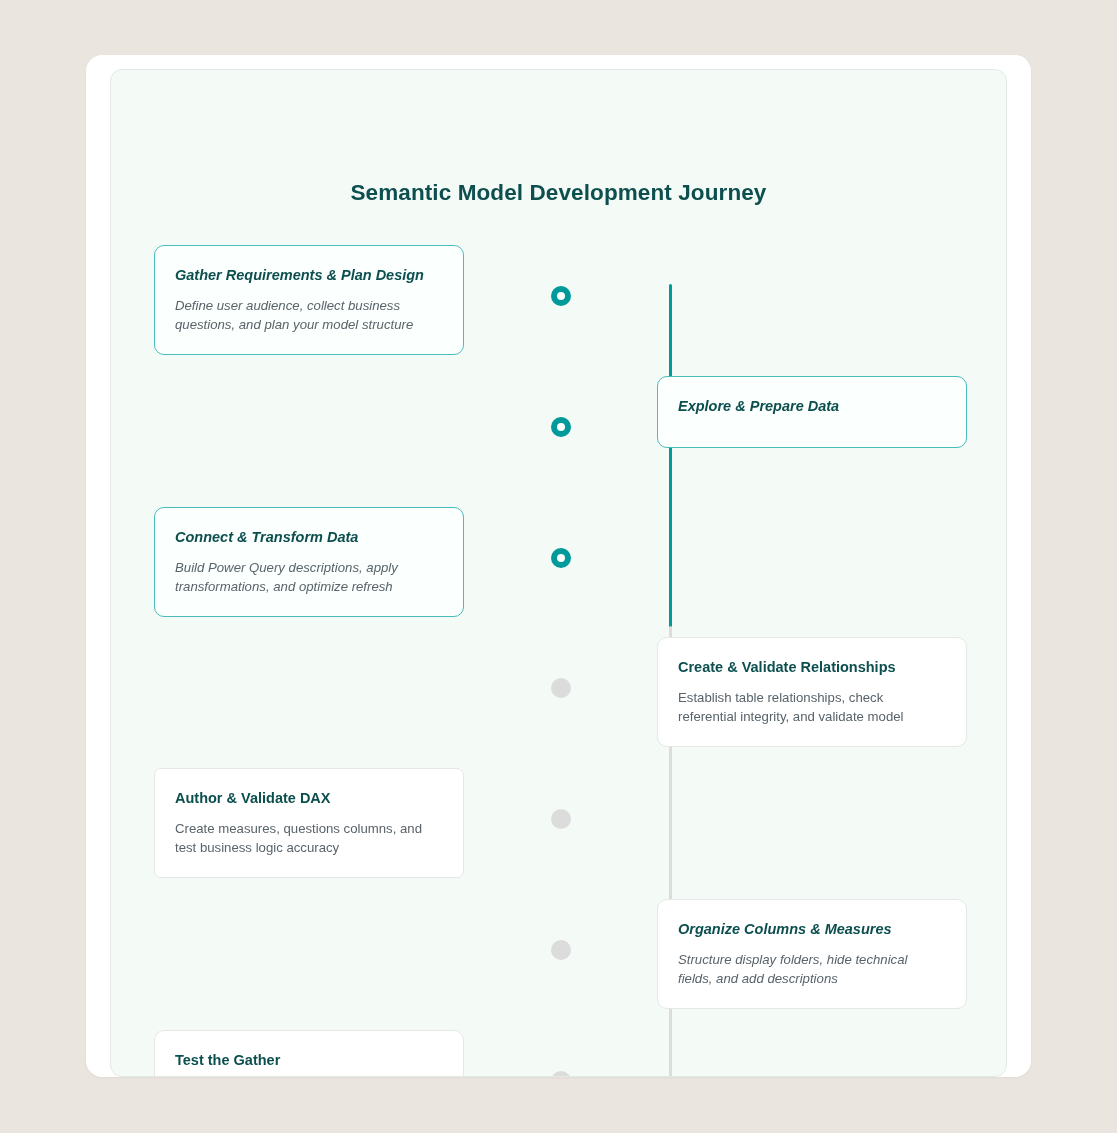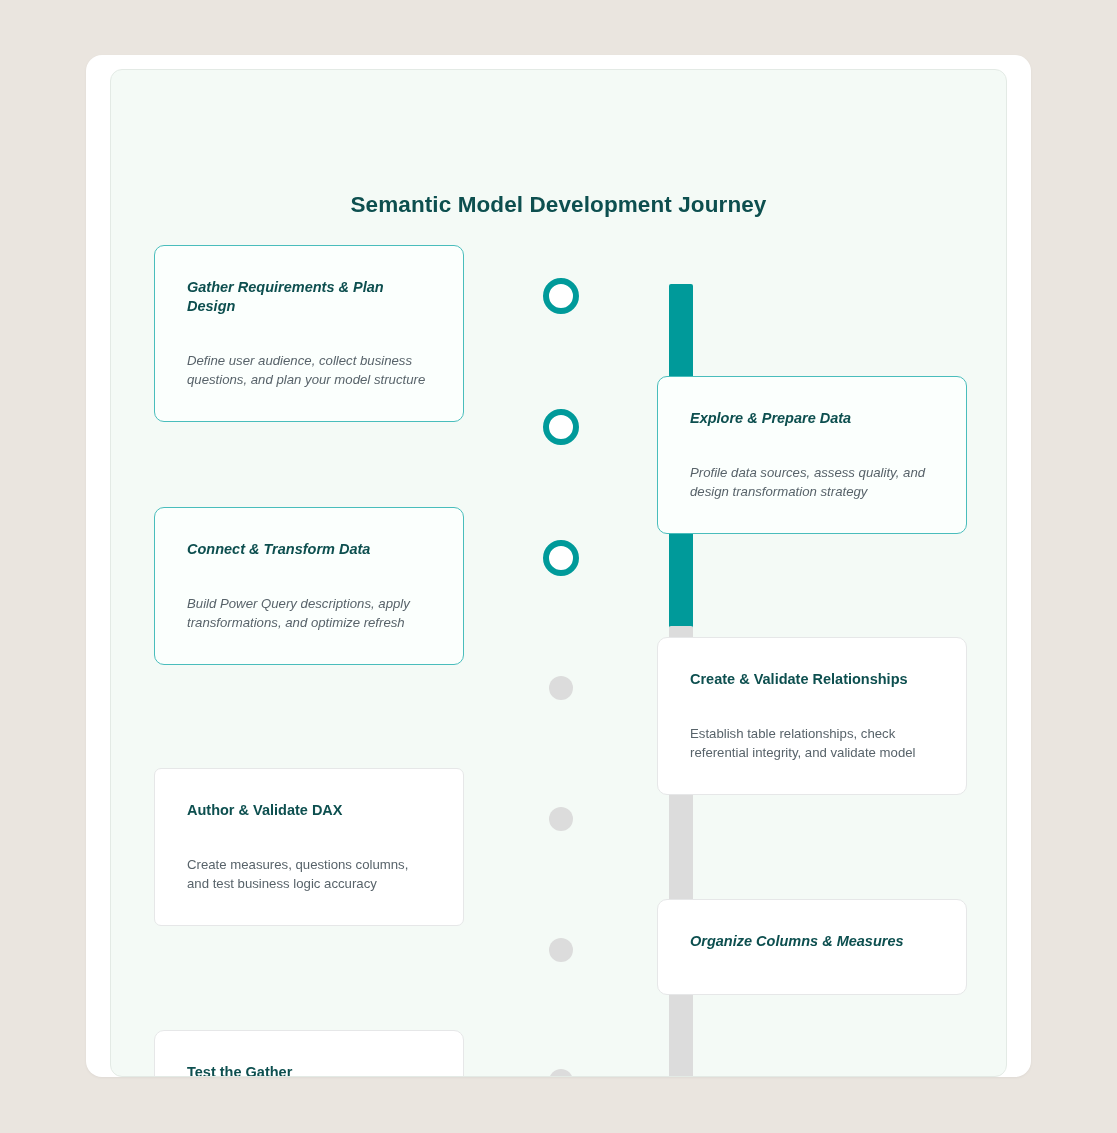--- a/index.html
+++ b/index.html
@@ -1,15 +1,15 @@
 <!DOCTYPE html>
 <html><head>
 <meta charset="utf-8">
 <style>
-  * { box-sizing: border-box; margin: 0; padding: 12px; }
+  * { box-sizing: border-box; margin: 0; padding: 0; }
 
   html, body {
     width: 1117px;
     height: 1133px;
     overflow: hidden;
   }
 
   body {
     background: #eae5df;
     font-family: "Liberation Sans", sans-serif;
@@ -147,36 +147,36 @@
         <div class="marker inactive" style="top: 880px; left: 449.5px;"></div>
         <div class="marker inactive" style="top: 1011px; left: 449.5px;"></div>
       </div>
     <div id="timeline-cards">
         <div class="step-card left active" style="top: 175px; left: 43px;">
           <div class="step-title">Gather Requirements &amp; Plan Design</div>
           <div class="step-desc">Define user audience, collect business questions, and plan your model structure</div>
         </div>
         <div class="step-card right active" style="top: 306px; left: 546px;">
           <div class="step-title">Explore &amp; Prepare Data</div>
-          <div class="step-desc">Profile data sources, assess quality, and design transformation strategy</div>
         </div>
         <div class="step-card left active" style="top: 437px; left: 43px;">
           <div class="step-title">Connect &amp; Transform Data</div>
           <div class="step-desc">Build Power Query descriptions, apply transformations, and optimize refresh</div>
         </div>
         <div class="step-card right inactive" style="top: 567px; left: 546px;">
           <div class="step-title">Create &amp; Validate Relationships</div>
           <div class="step-desc">Establish table relationships, check referential integrity, and validate model</div>
         </div>
         <div class="step-card left inactive" style="top: 698px; left: 43px; border-radius: 7px;">
           <div class="step-title">Author &amp; Validate DAX</div>
           <div class="step-desc">Create measures, questions columns, and test business logic accuracy</div>
         </div>
         <div class="step-card right inactive" style="top: 829px; left: 546px; font-style: italic;">
           <div class="step-title">Organize Columns &amp; Measures</div>
+          <div class="step-desc">Structure display folders, hide technical fields, and add descriptions</div>
         </div>
         <div class="step-card left inactive" style="top: 960px; left: 43px;">
           <div class="step-title">Test the Gather</div>
         </div>
       </div>
 
   </div>
 </div>
 
 </body></html>

